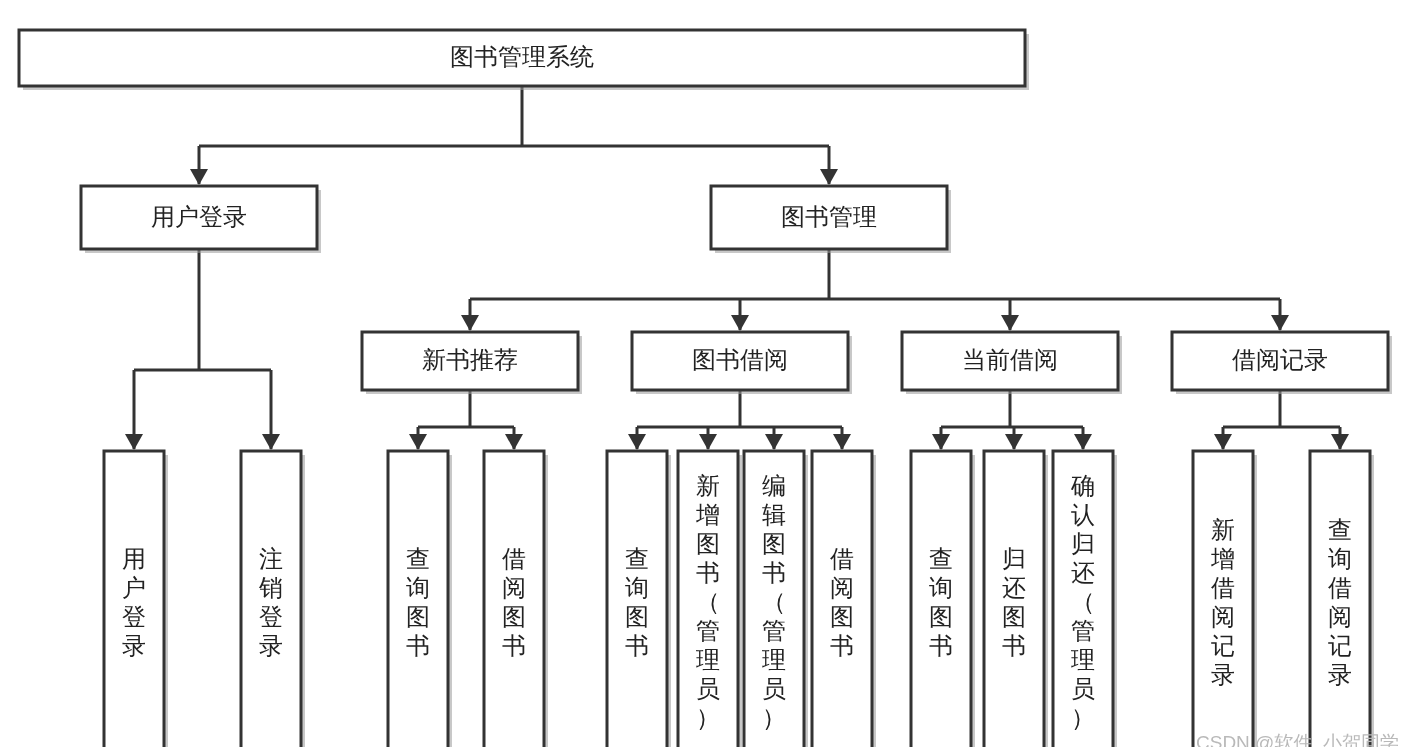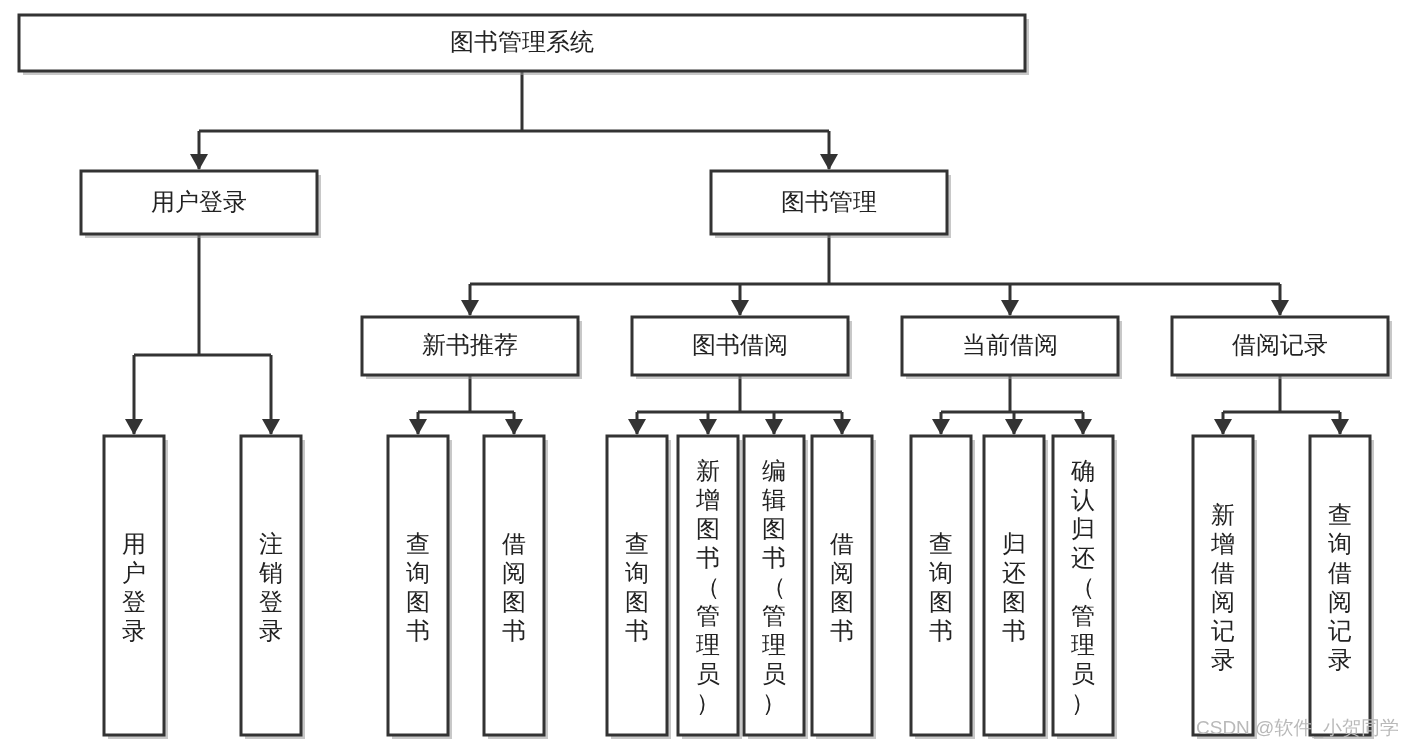--- a/index.html
+++ b/index.html
@@ -10,21 +10,21 @@
   body {
     width: 1405px;
     height: 747px;
     font-family: "Liberation Sans", "DejaVu Sans", sans-serif;
     overflow: hidden;
     position: relative;
   }
   #diagram-root {
     position: absolute;
     left: 0;
-    top: 1px;
+    top: 16px;
     width: 1405px;
     height: 696px;
   }
   svg.canvas {
     display: block;
     width: 1405px;
     height: 747px;
   }
   .node-box {
     fill: #ffffff;

